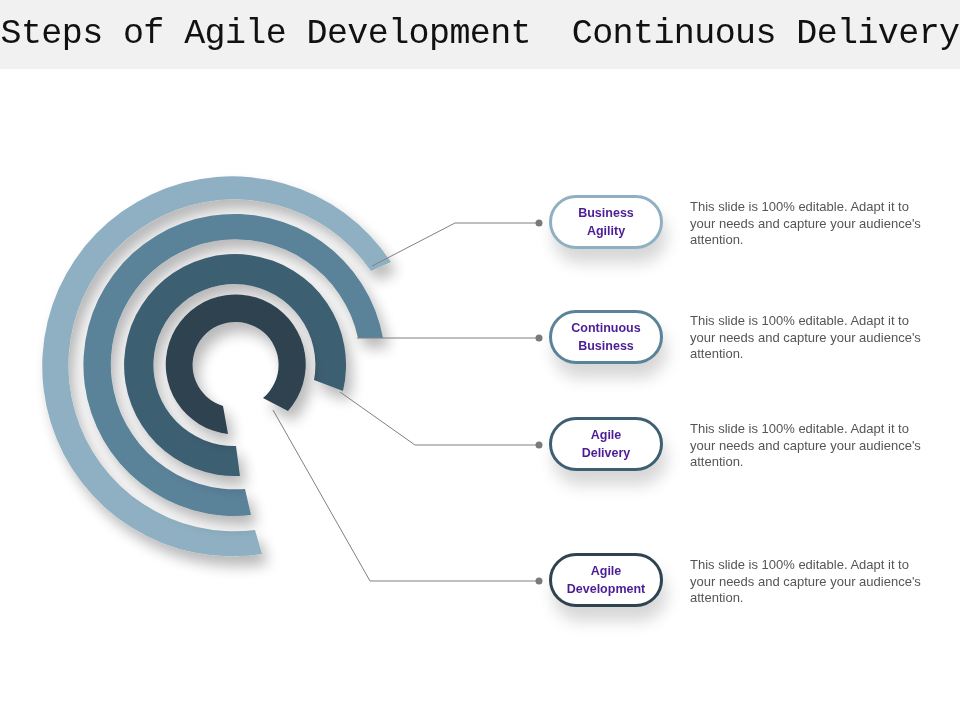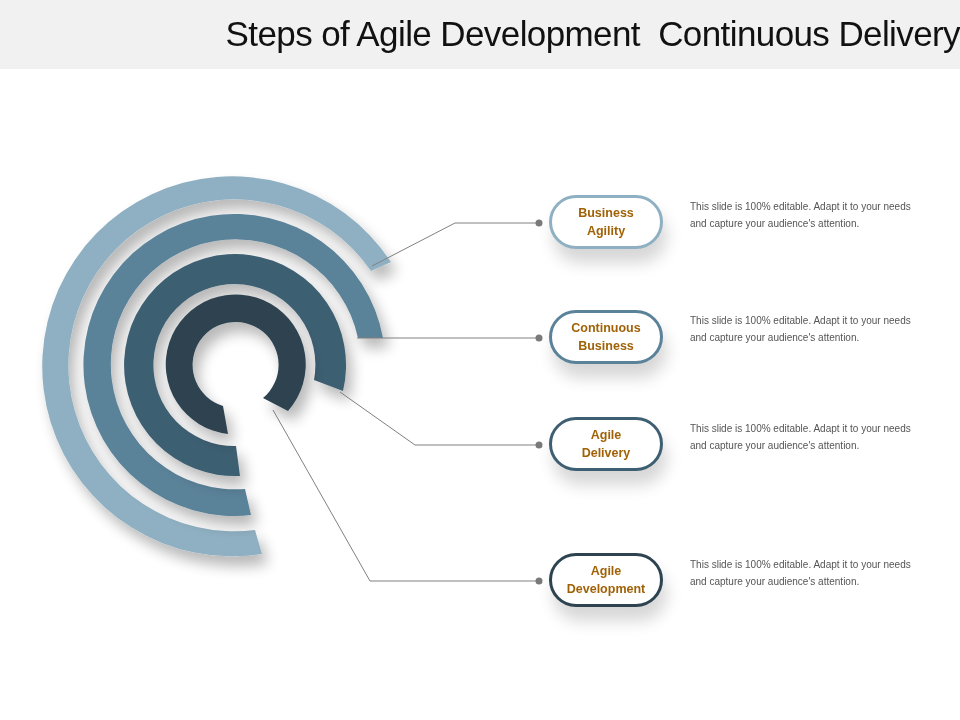--- a/index.html
+++ b/index.html
@@ -1,24 +1,24 @@
 <!DOCTYPE html>
 <html><head>
 <meta charset="utf-8">
 <style>
   html, body { margin:0; padding:0; }
   body { width:960px; height:720px; background:#ffffff; position:relative; overflow:hidden; font-family:"Liberation Sans", sans-serif; }
   .title-bar { position:absolute; left:0; top:0; width:960px; height:69px; background:#f1f1f1; }
-  .title { position:absolute; left:0; top:14px; width:960px; text-align:right; font-size:35px; color:#111; letter-spacing:-0.6px; font-family:Liberation Sans, sans-serif; white-space:pre; }
+  .title { position:absolute; left:0; top:14px; width:960px; text-align:center; font-size:35px; color:#111; letter-spacing:-0.6px; font-family:Liberation Mono, monospace; white-space:pre; }
   svg.diagram { position:absolute; left:0; top:0; }
   .pill { position:absolute; width:114px; height:54px; border-radius:28px; background:#fff; border:3px solid #8fb0c2; box-sizing:border-box;
           display:flex; align-items:center; justify-content:center; text-align:center;
           box-shadow: 4px 14px 16px rgba(0,0,0,0.16); }
-  .pill span { font-weight:bold; font-size:12.5px; line-height:18px; color:#a16207; white-space:pre-line; }
-  .desc { position:absolute; left:690px; width:240px; font-size:10px; line-height:16.5px; color:#555; }
+  .pill span { font-weight:bold; font-size:12.5px; line-height:18px; color:#4c1d95; white-space:pre-line; }
+  .desc { position:absolute; left:690px; width:240px; font-size:13px; line-height:16.5px; color:#555; }
 </style>
 </head>
 <body>
 
 <div class="title-bar"></div>
 <div class="title">Steps of Agile Development  Continuous Delivery</div>
 
 <svg class="diagram" width="960" height="720" viewBox="0 0 960 720">
   <defs>
     <filter id="sh" x="-30%" y="-30%" width="160%" height="160%">

